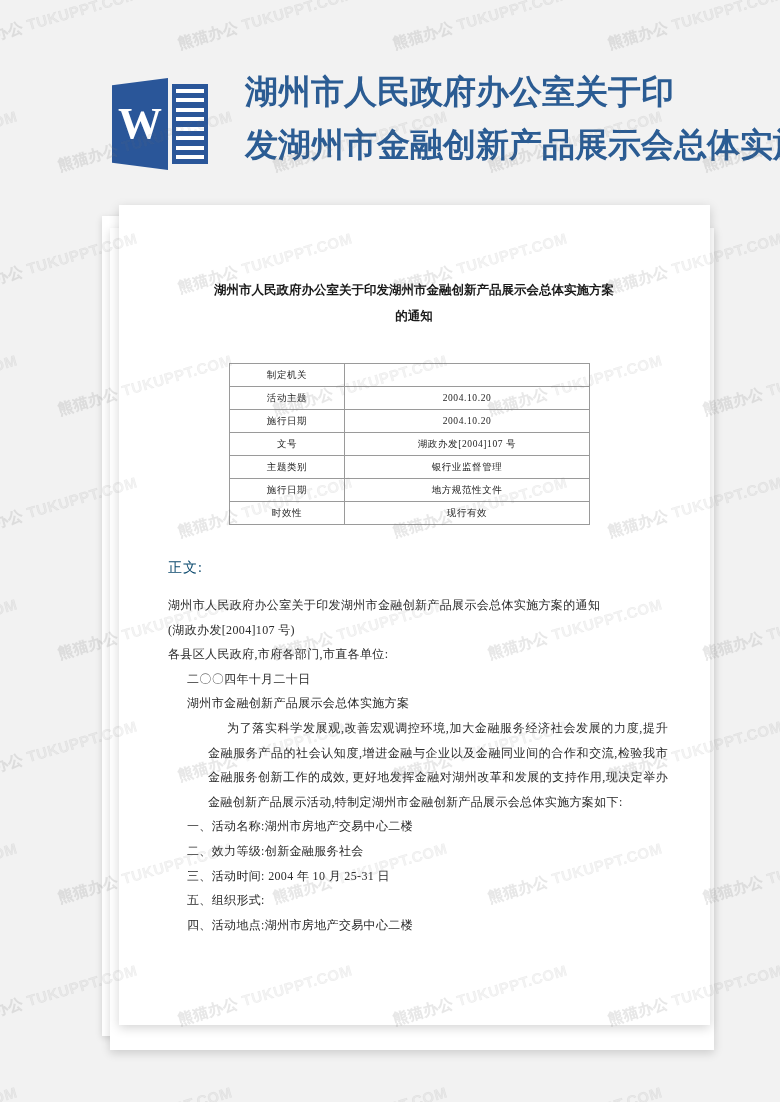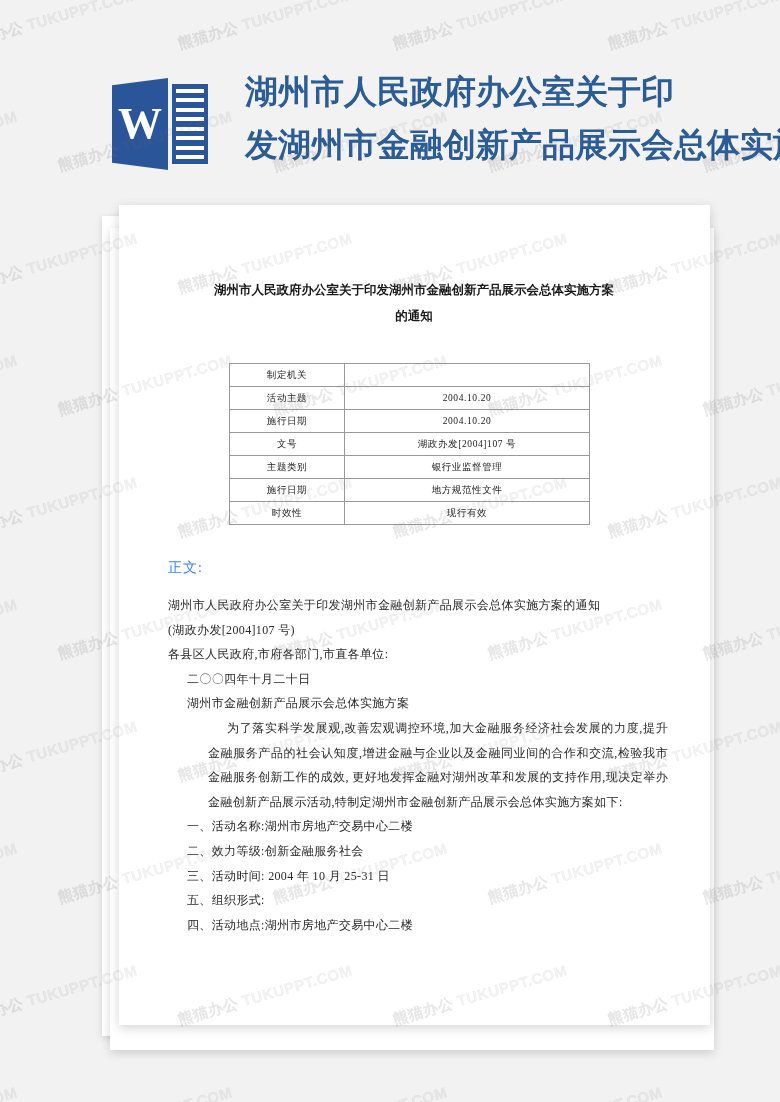--- a/index.html
+++ b/index.html
@@ -172,21 +172,21 @@
   }
   .meta-table td.mt-label { width: 110px; }
   .meta-table td.mt-value { width: 240px; }
 
   .body-heading {
     position: absolute;
     left: 49px;
     top: 354px;
     font-family: "Liberation Serif", serif;
     font-size: 14px;
-    color: #3b82f6;
+    color: #0c4a6e;
     letter-spacing: 1px;
   }
 
   .body-text {
     position: absolute;
     left: 49px;
     top: 388px;
     width: 500px;
     font-family: "Liberation Serif", serif;
     font-size: 12px;

